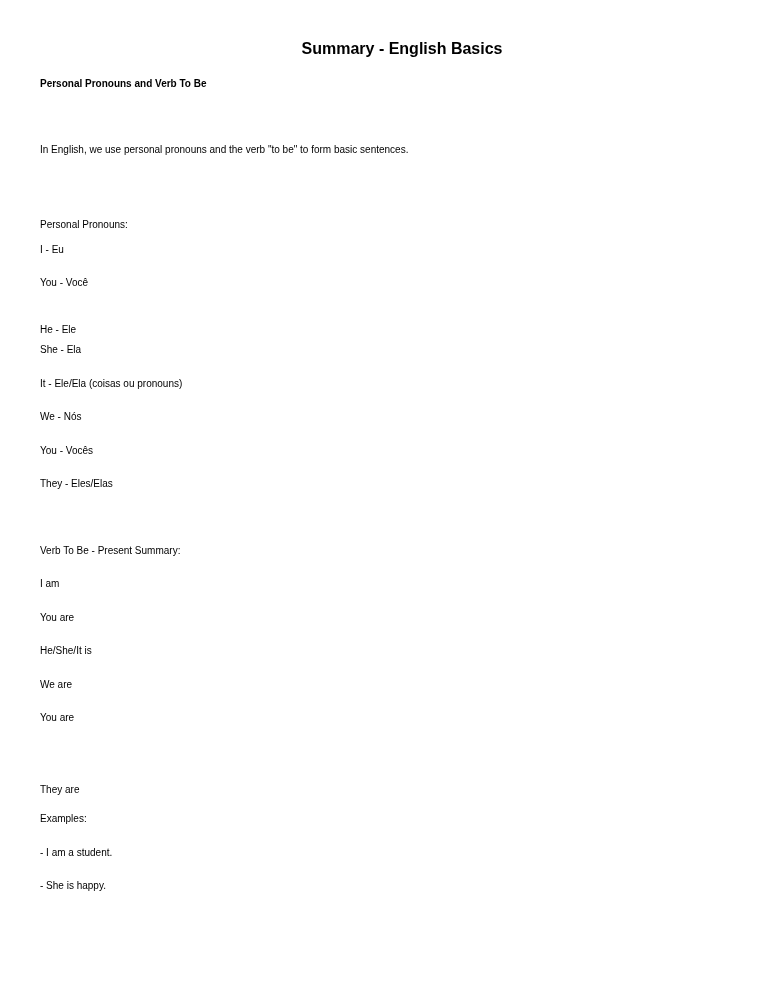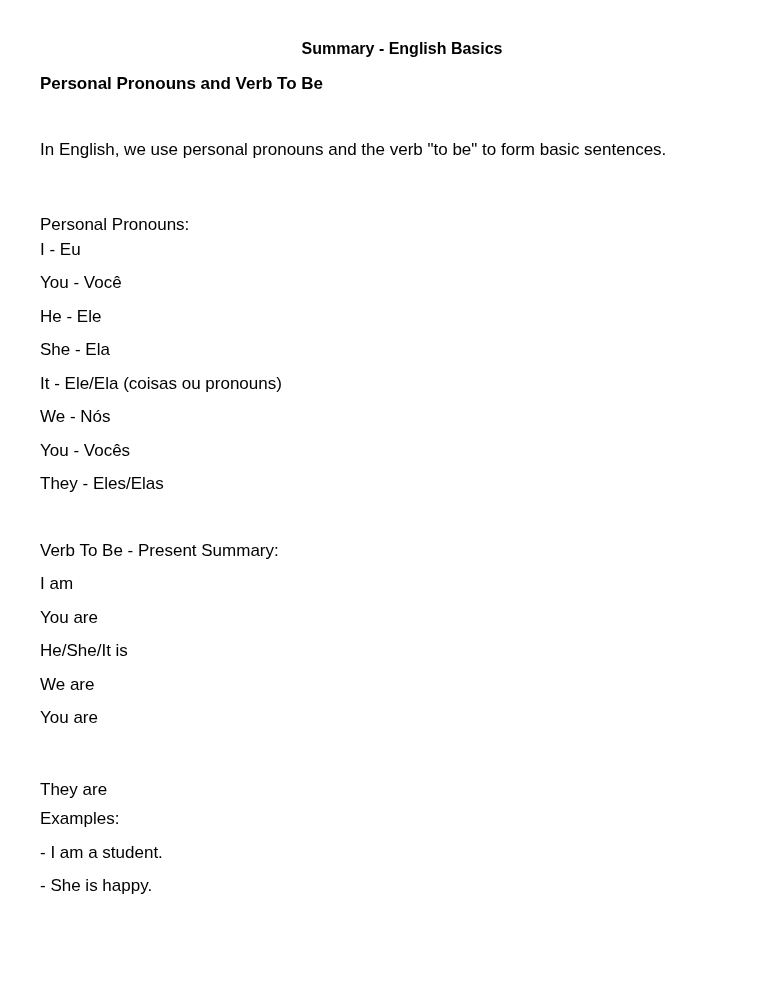--- a/index.html
+++ b/index.html
@@ -23,45 +23,45 @@
       text-align: center;
       font-weight: bold;
       font-size: 16px;
       line-height: 20px;
     }
     .section-heading {
       position: absolute;
       top: 75px;
       left: 40px;
       font-weight: bold;
-      font-size: 17px;
+      font-size: 10px;
       line-height: 17px;
     }
     .line {
       position: absolute;
       left: 40px;
-      font-size: 17px;
+      font-size: 10px;
       line-height: 18px;
       white-space: nowrap;
     }
   </style>
 </head>
 <body>
 
 <div>
   <div class="page-title">Summary - English Basics</div>
   <div class="section-heading">Personal Pronouns and Verb To Be</div>
 
   <div class="line" style="top:141px">In English, we use personal pronouns and the verb "to be" to form basic sentences.</div>
 
   <div>
     <div class="line" style="top:216px">Personal Pronouns:</div>
     <div class="line" style="top:241px">I - Eu</div>
     <div class="line" style="top:274px">You - Você</div>
-    <div class="line" style="top:308px">He - Ele</div>
+    <div class="line" style="top:321px">He - Ele</div>
     <div class="line" style="top:341px">She - Ela</div>
     <div class="line" style="top:375px">It - Ele/Ela (coisas ou pronouns)</div>
     <div class="line" style="top:408px">We - Nós</div>
     <div class="line" style="top:442px">You - Vocês</div>
     <div class="line" style="top:475px">They - Eles/Elas</div>
   </div>
 
   <div>
     <div class="line" style="top:542px">Verb To Be - Present Summary:</div>
     <div class="line" style="top:575px">I am</div>

